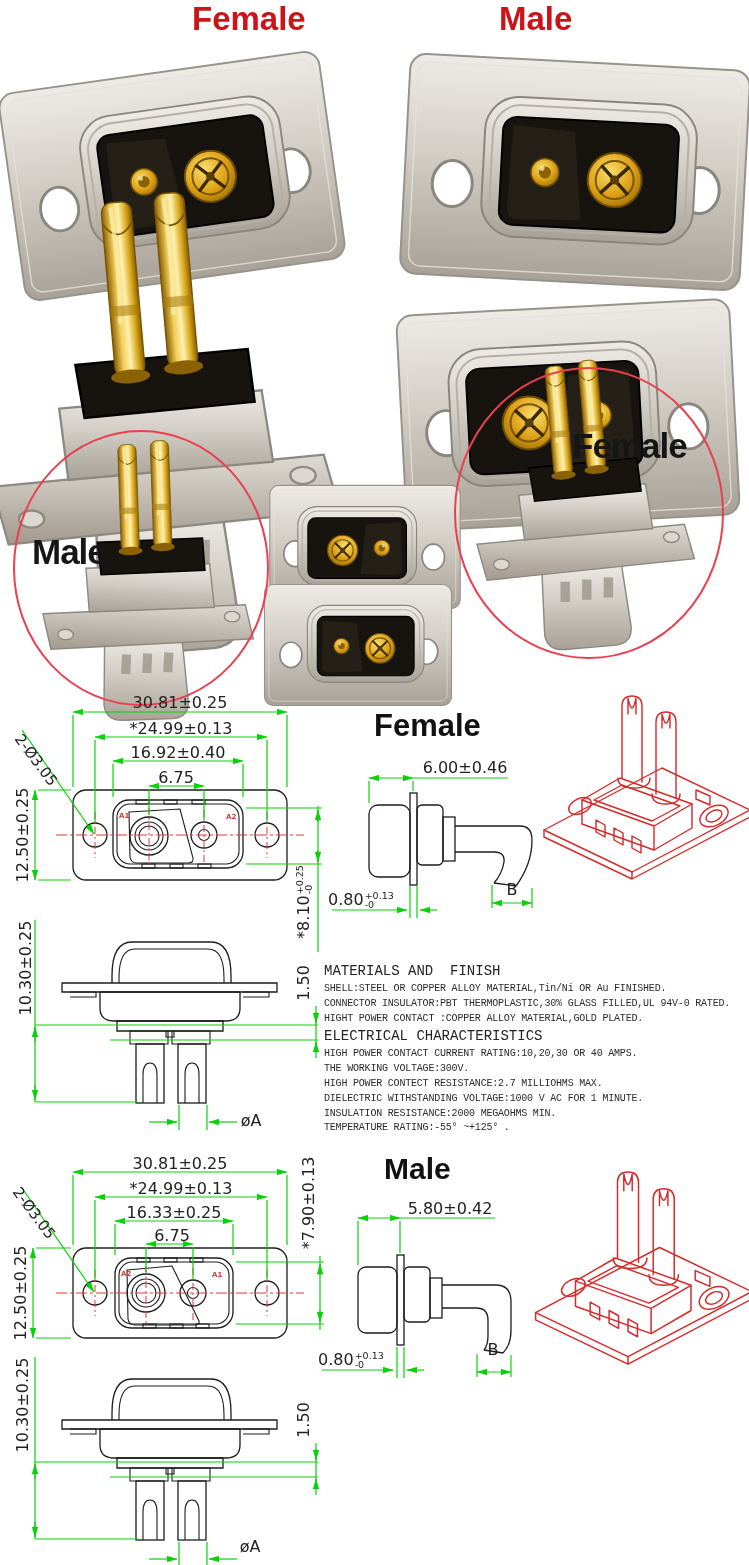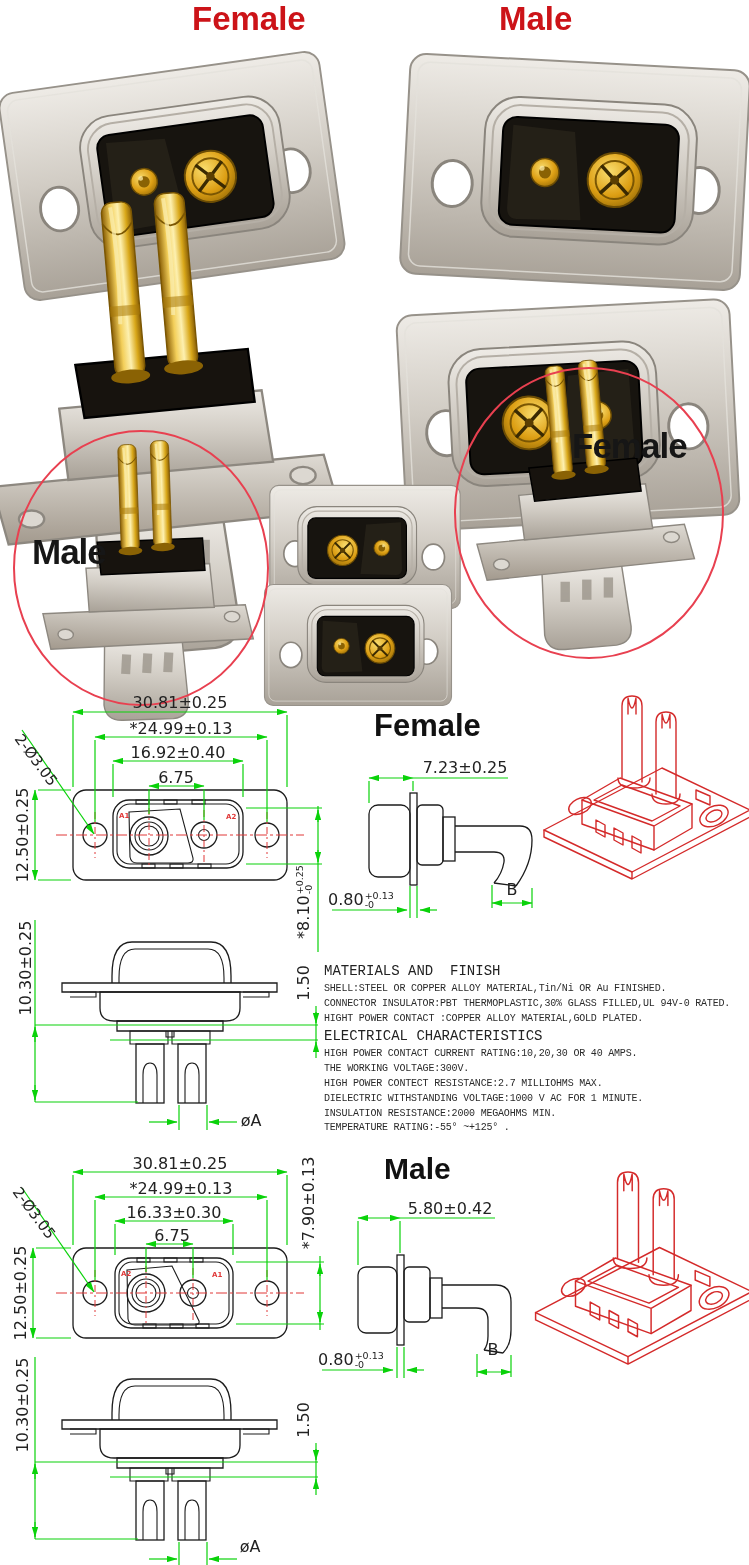--- a/index.html
+++ b/index.html
@@ -299,39 +299,39 @@
 <span class="lbl dim ctr" style="left:176px;top:777px">6.75</span>
 <span class="lbl dim diag" style="left:36px;top:760px;font-size:15px">2-Ø3.05</span>
 <span class="lbl dim rot" style="left:22px;top:835px">12.50±0.25</span>
 <div class="lbl dim rot tolwrap" style="left:303px;top:902px">
   <span>*8.10</span>
       <span class="tol">
         <i>+0.25</i>
         <i>-0</i>
       </span>
 </div>
-<span class="lbl dim ctr" style="left:465px;top:767px">7.23±0.25</span>
+<span class="lbl dim ctr" style="left:465px;top:767px">6.00±0.46</span>
 <div class="lbl dim tolwrap" style="left:328px;top:890px">
   <span>0.80</span>
       <span class="tol">
         <i>+0.13</i>
         <i>-0</i>
       </span>
 </div>
 <span class="lbl dim ctr" style="left:512px;top:889px">B</span>
 <span class="lbl dim rot" style="left:25px;top:968px">10.30±0.25</span>
 <span class="lbl dim rot" style="left:303px;top:983px">1.50</span>
 <span class="lbl dim ctr" style="left:251px;top:1120px">øA</span>
 <span class="lbl tinyred" style="left:119px;top:812px">A1</span>
 <span class="lbl tinyred" style="left:226px;top:813px">A2</span>
 
 <span class="lbl dwg-title" style="left:384px;top:1152px;font-size:30px">Male</span>
 <span class="lbl dim ctr" style="left:180px;top:1163px">30.81±0.25</span>
 <span class="lbl dim ctr" style="left:181px;top:1188px">*24.99±0.13</span>
-<span class="lbl dim ctr" style="left:174px;top:1212px">16.33±0.30</span>
+<span class="lbl dim ctr" style="left:174px;top:1212px">16.33±0.25</span>
 <span class="lbl dim ctr" style="left:172px;top:1235px">6.75</span>
 <span class="lbl dim diag" style="left:34px;top:1213px;font-size:15px">2-Ø3.05</span>
 <span class="lbl dim rot" style="left:20px;top:1293px">12.50±0.25</span>
 <span class="lbl dim rot" style="left:308px;top:1203px">*7.90±0.13</span>
 <span class="lbl dim ctr" style="left:450px;top:1208px">5.80±0.42</span>
 <div class="lbl dim tolwrap" style="left:318px;top:1350px">
   <span>0.80</span>
       <span class="tol">
         <i>+0.13</i>
         <i>-0</i>

